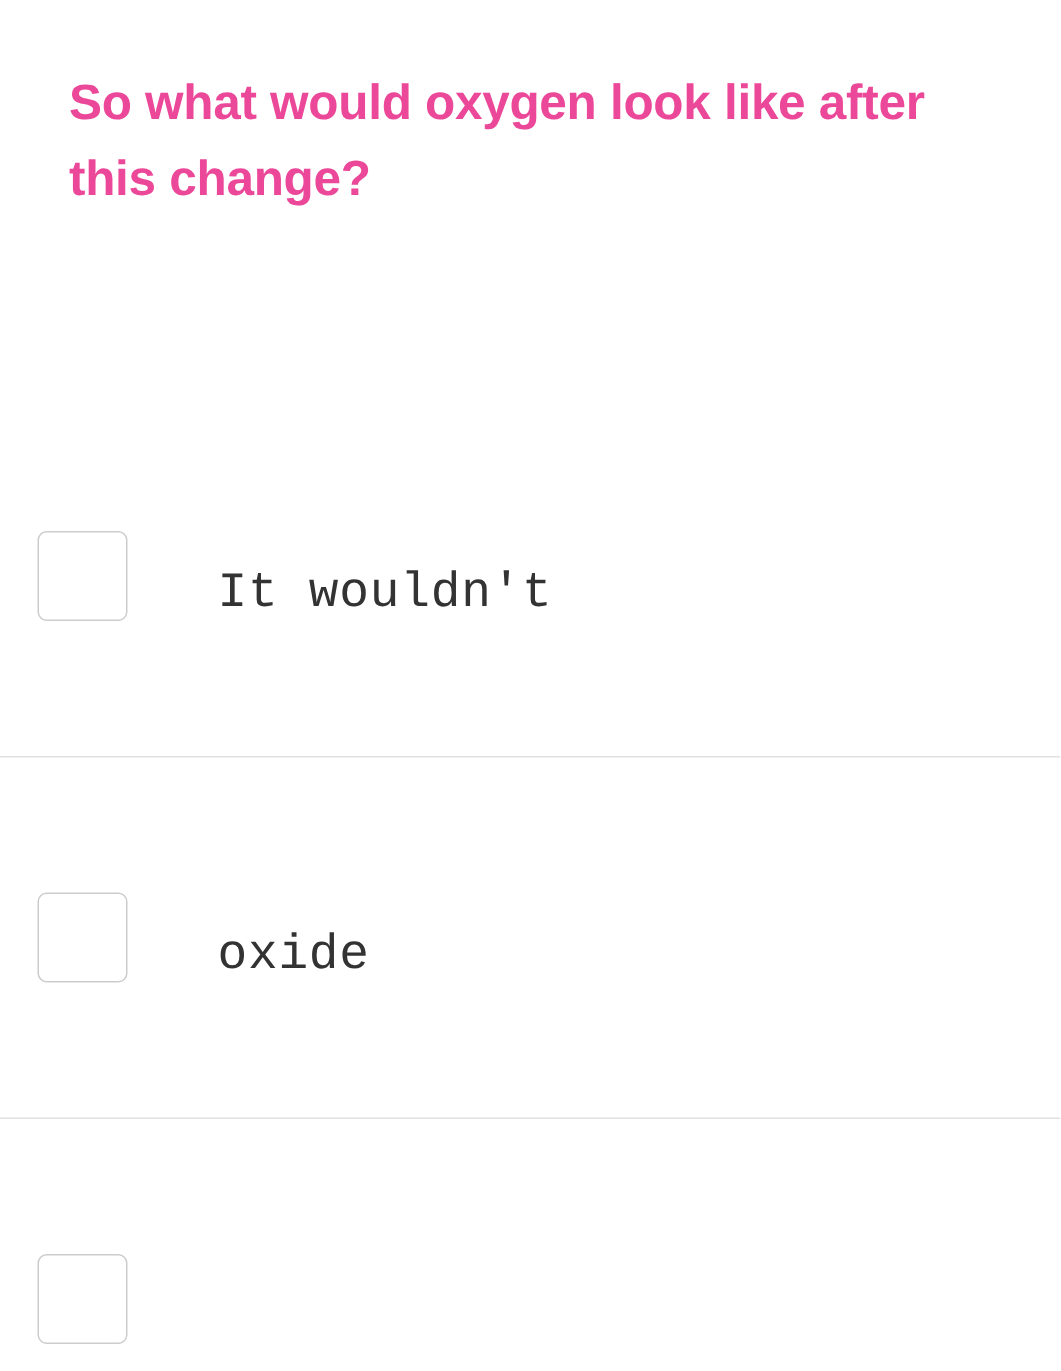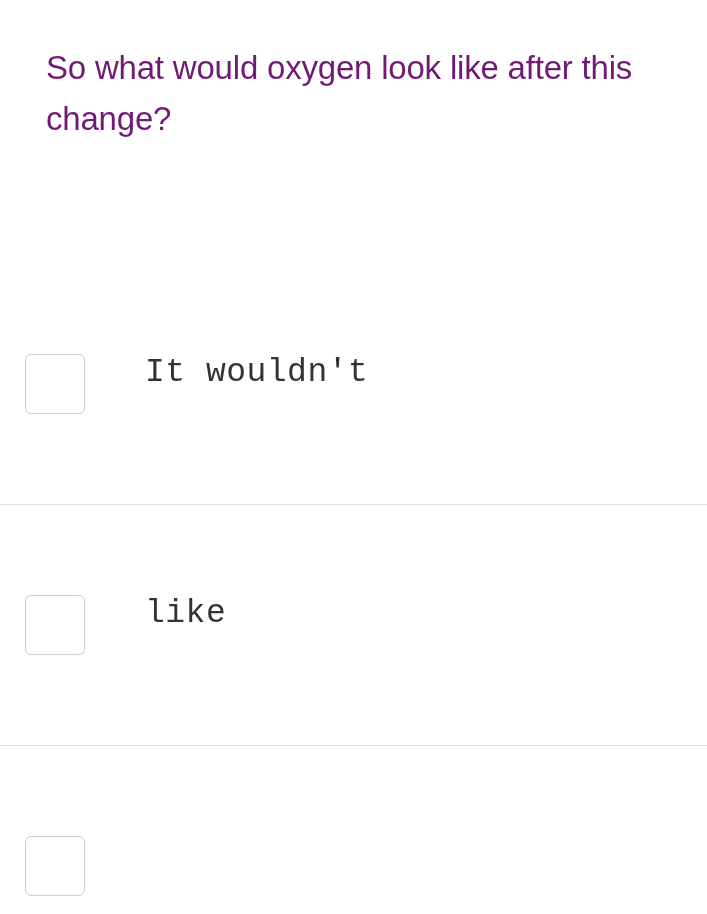--- a/index.html
+++ b/index.html
@@ -9,32 +9,32 @@
     }
     body {
       font-family: -apple-system, BlinkMacSystemFont, 'Segoe UI', Helvetica, Arial, sans-serif;
       background: #ffffff;
       width: 707px;
       height: 914px;
       overflow: hidden;
     }
     .question-text {
       font-size: 33px;
-      font-weight: 400;
-      color: #701a75;
+      font-weight: 700;
+      color: #ec4899;
       padding: 42px 50px 0 46px;
       line-height: 1.55;
       letter-spacing: -0.2px;
     }
     .options-container {
       margin-top: 120px;
     }
     .option-row {
       display: flex;
-      align-items: flex-start;
+      align-items: flex-end;
       padding: 90px 0 90px 25px;
       border-bottom: 1px solid #e0e0e0;
     }
     .option-row:last-child {
       border-bottom: none;
       padding-bottom: 60px;
     }
     .checkbox {
       width: 60px;
       height: 60px;
@@ -57,18 +57,18 @@
 
 <div class="question-text">So what would oxygen look like after this change?</div>
 
 <div class="options-container">
   <div class="option-row">
     <div class="checkbox"></div>
     <div class="option-label">It wouldn't</div>
   </div>
   <div class="option-row">
     <div class="checkbox"></div>
-    <div class="option-label">like</div>
+    <div class="option-label">oxide</div>
   </div>
   <div class="option-row">
     <div class="checkbox"></div>
   </div>
 </div>
 
 </body></html>

